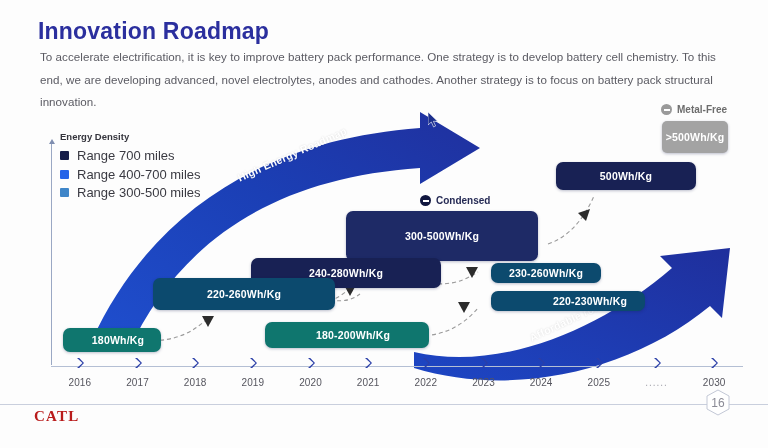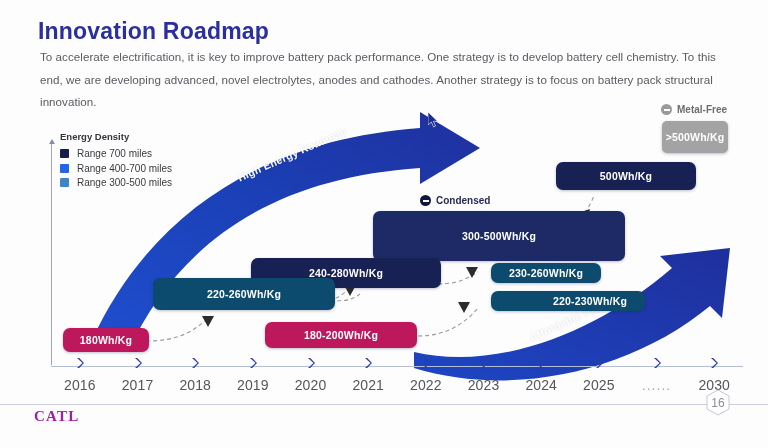--- a/index.html
+++ b/index.html
@@ -23,21 +23,21 @@
   .para{
     position:absolute;left:40px;top:46px;width:700px;
     font-size:11.6px;color:#5a5a62;line-height:1.95;
     letter-spacing:.05px;
   }
   
   .legend{position:absolute;left:60px;top:131px;}
   .legend-title{font-size:9.5px;font-weight:bold;color:#35353d;margin-bottom:6px;}
   .legend-row{display:flex;align-items:center;margin-bottom:3.5px;}
   .swatch{width:9px;height:9px;margin-right:8px;border-radius:1px;display:inline-block;}
-  .legend-label{font-size:10px;color:#3a3a42;}
+  .legend-label{font-size:13px;color:#3a3a42;}
   
   .yaxis{
     position:absolute;left:51px;top:143px;width:1px;height:222px;
     background:#9aa8c4;
   }
   .yaxis:before{
     content:"";position:absolute;left:-2.5px;top:-4px;
     border-left:3px solid transparent;border-right:3px solid transparent;
     border-bottom:5px solid #7f8eb0;
   }
@@ -45,21 +45,21 @@
     position:absolute;left:51px;top:366px;width:692px;height:1px;
     background:#b4bfd4;
   }
   .chev{
     position:absolute;top:357px;
     width:8px;height:12px;
   }
   .chev svg{display:block;}
   .yearlbl{
     position:absolute;top:377px;
-    font-size:14px;color:#55555e;transform:translateX(-50%);
+    font-size:10px;color:#55555e;transform:translateX(-50%);
     letter-spacing:.1px;
   }
   
   .swoosh{position:absolute;left:0;top:0;width:768px;height:448px;pointer-events:none;}
   .arrow-text{
     position:absolute;color:#ffffff;font-weight:bold;
     font-size:10.5px;letter-spacing:.3px;
     white-space:nowrap;
     text-shadow:0 0 2px rgba(0,0,0,.15);
   }
@@ -68,21 +68,21 @@
   
   .node{
     position:absolute;display:flex;align-items:center;justify-content:center;
     color:#ffffff;font-weight:bold;font-size:10.5px;
     border-radius:7px;letter-spacing:.2px;
     box-shadow:0 1px 3px rgba(20,30,80,.28);
   }
   .n-dark   {background:#1e2a66;}
   .n-darker {background:#182154;}
   .n-blue   {background:#0c4a6e;}
-  .n-mid    {background:#be185d;}
+  .n-mid    {background:#0f766e;padding-left:12px;}
   .n-gray   {background:#a3a3a3;border-radius:5px;}
   
   .mlabel{
     position:absolute;display:flex;align-items:center;
     font-size:10px;font-weight:bold;color:#262b55;white-space:nowrap;
   }
   .mico{
     width:11px;height:11px;border-radius:50%;
     background:#10163f;margin-right:5px;position:relative;display:inline-block;
   }
@@ -94,21 +94,21 @@
   }
   .mlabel.gray .mico{background:#9a9a9a;}
   .mlabel.gray{color:#6d6d6d;}
   
   .footer-line{
     position:absolute;left:0;top:404px;width:768px;height:1px;background:#c9cfdd;
   }
   .catl{
     position:absolute;left:34px;top:408px;
     font-family:"Liberation Serif", serif;
-    font-size:15px;font-weight:bold;color:#a21caf;letter-spacing:1.2px;
+    font-size:15px;font-weight:bold;color:#b91c1c;letter-spacing:1.2px;
   }
   .pagenum{
     position:absolute;left:706px;top:389px;width:24px;height:27px;
     display:flex;align-items:center;justify-content:center;
     font-size:12px;color:#8b8b96;
   }
   .pagenum svg{position:absolute;left:0;top:0;}
   .pagenum span{position:relative;z-index:2;}
   .cursor{position:absolute;left:428px;top:112px;}
 </style>
@@ -188,21 +188,21 @@
 
   <div class="mlabel" style="left:420px;top:195px;">
     <span class="mico"></span>
     <span>Condensed</span>
   </div>
 
   <div class="node n-gray" style="left:662px;top:121px;width:66px;height:32px;">&gt;500Wh/Kg</div>
 
   <div class="node n-darker" style="left:556px;top:162px;width:140px;height:28px;">500Wh/Kg</div>
 
-  <div class="node n-dark" style="left:346px;top:211px;width:252px;height:50px;margin-left:27px;">300-500Wh/Kg</div>
+  <div class="node n-dark" style="left:346px;top:211px;width:192px;height:50px;">300-500Wh/Kg</div>
 
   <div class="node n-darker" style="left:251px;top:258px;width:190px;height:30px;">240-280Wh/Kg</div>
 
   <div class="node n-blue" style="left:153px;top:278px;width:182px;height:32px;">220-260Wh/Kg</div>
 
   <div class="node n-blue" style="left:491px;top:263px;width:110px;height:20px;">230-260Wh/Kg</div>
 
   <div class="node n-blue" style="left:491px;top:291px;width:110px;height:20px;padding-left:44px;">220-230Wh/Kg</div>
 
   <div class="node n-mid" style="left:63px;top:328px;width:86px;height:24px;">180Wh/Kg</div>

